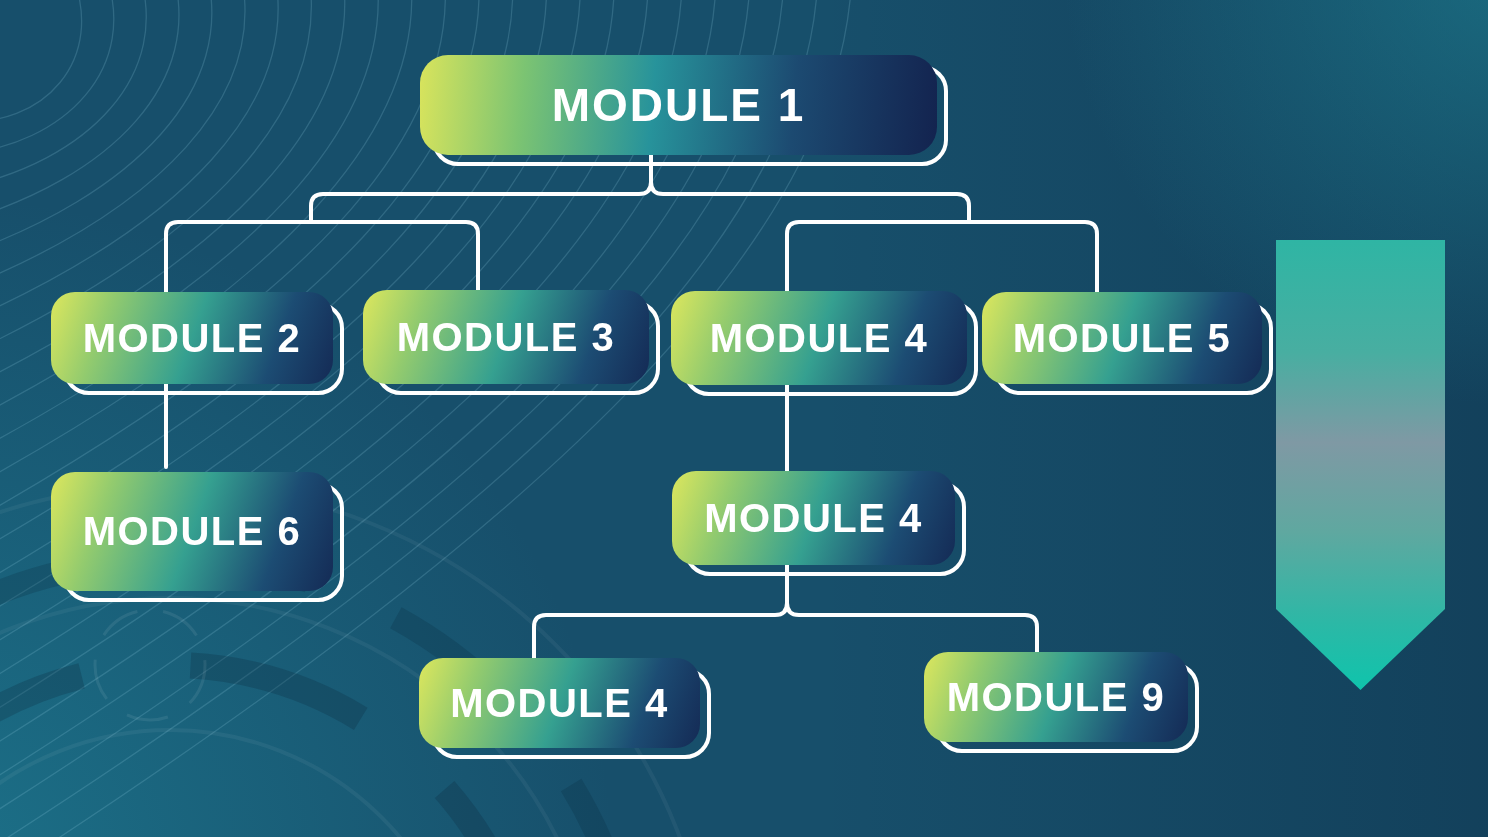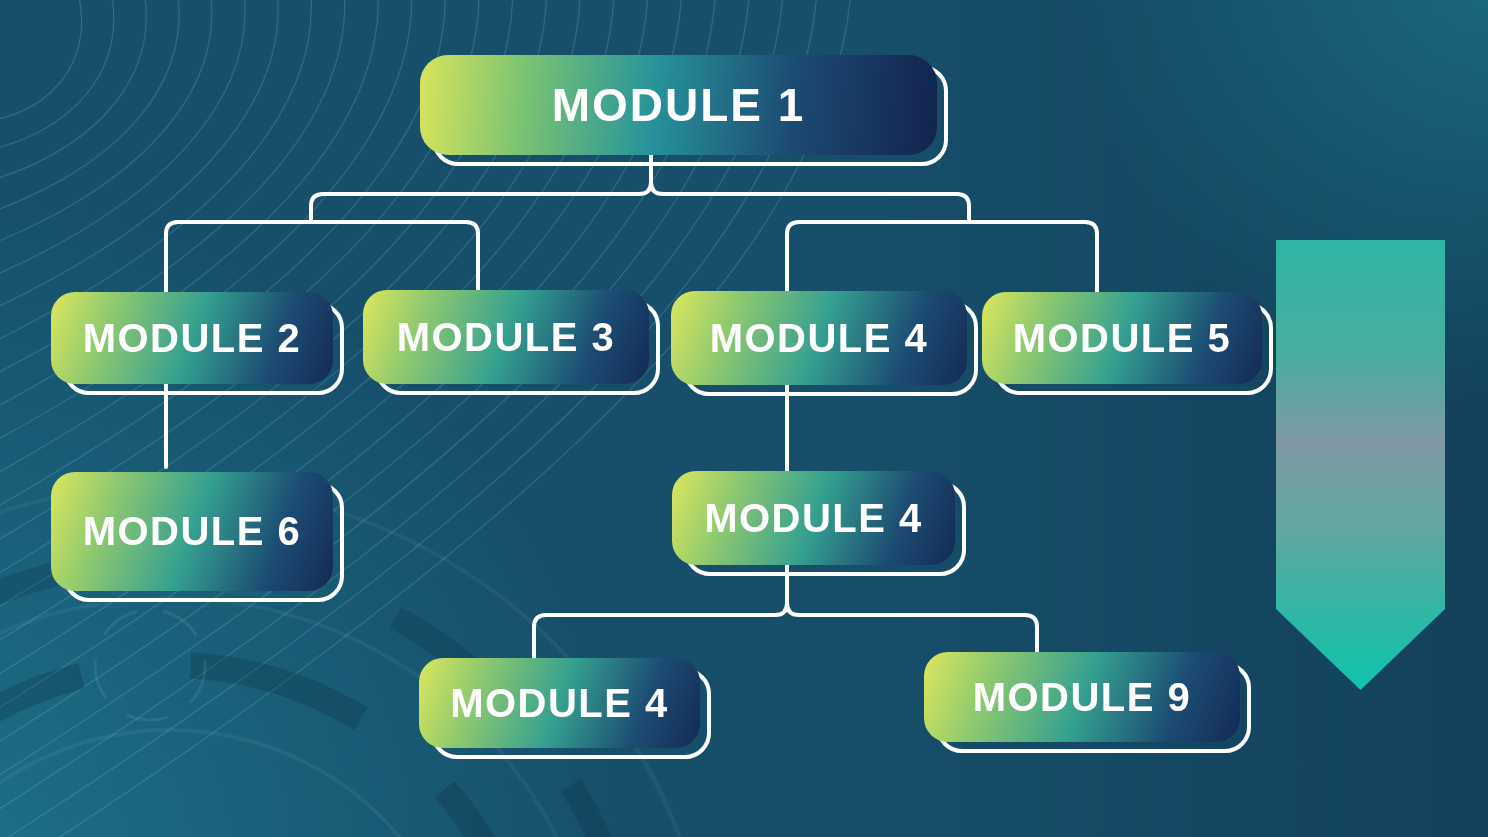--- a/index.html
+++ b/index.html
@@ -151,21 +151,21 @@
     </div>
   </div>
 
   <div class="node" style="left:392px;top:658px;width:281px;height:90px">
     <div class="node-outline"></div>
     <div class="node-box">
       <span>MODULE 4</span>
     </div>
   </div>
 
-  <div class="node" style="left:897px;top:652px;width:316px;height:90px">
+  <div class="node" style="left:897px;top:652px;width:264px;height:90px">
     <div class="node-outline"></div>
     <div class="node-box">
       <span>MODULE 9</span>
     </div>
   </div>
 
 
   <div class="down-arrow"></div>
 
 </div>

